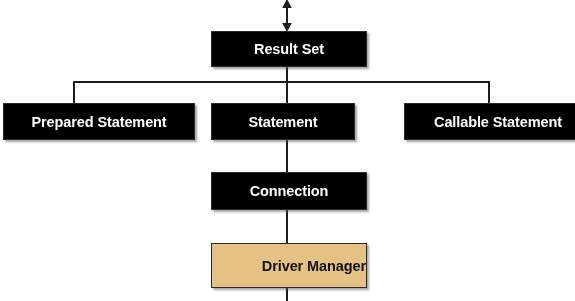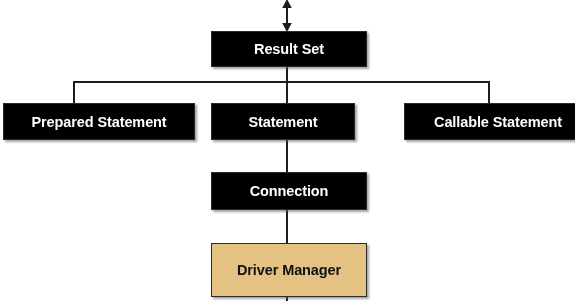--- a/index.html
+++ b/index.html
@@ -101,17 +101,17 @@
   </div>
 
   <div class="node primary" style="left:404px; top:103px; width:188px; height:37px;text-align:center;">
     <span class="node-label">Callable Statement</span>
   </div>
 
   <div class="node primary" style="left:211px; top:172px; width:156px; height:38px;">
     <span class="node-label">Connection</span>
   </div>
 
-  <div class="node accent" style="left:211px; top:243px; width:156px; height:54px;">
+  <div class="node accent" style="left:211px; top:243px; width:156px; height:45px;justify-content:flex-end;">
     <span class="node-label">Driver Manager</span>
   </div>
 
 </div>
 
 </body></html>

